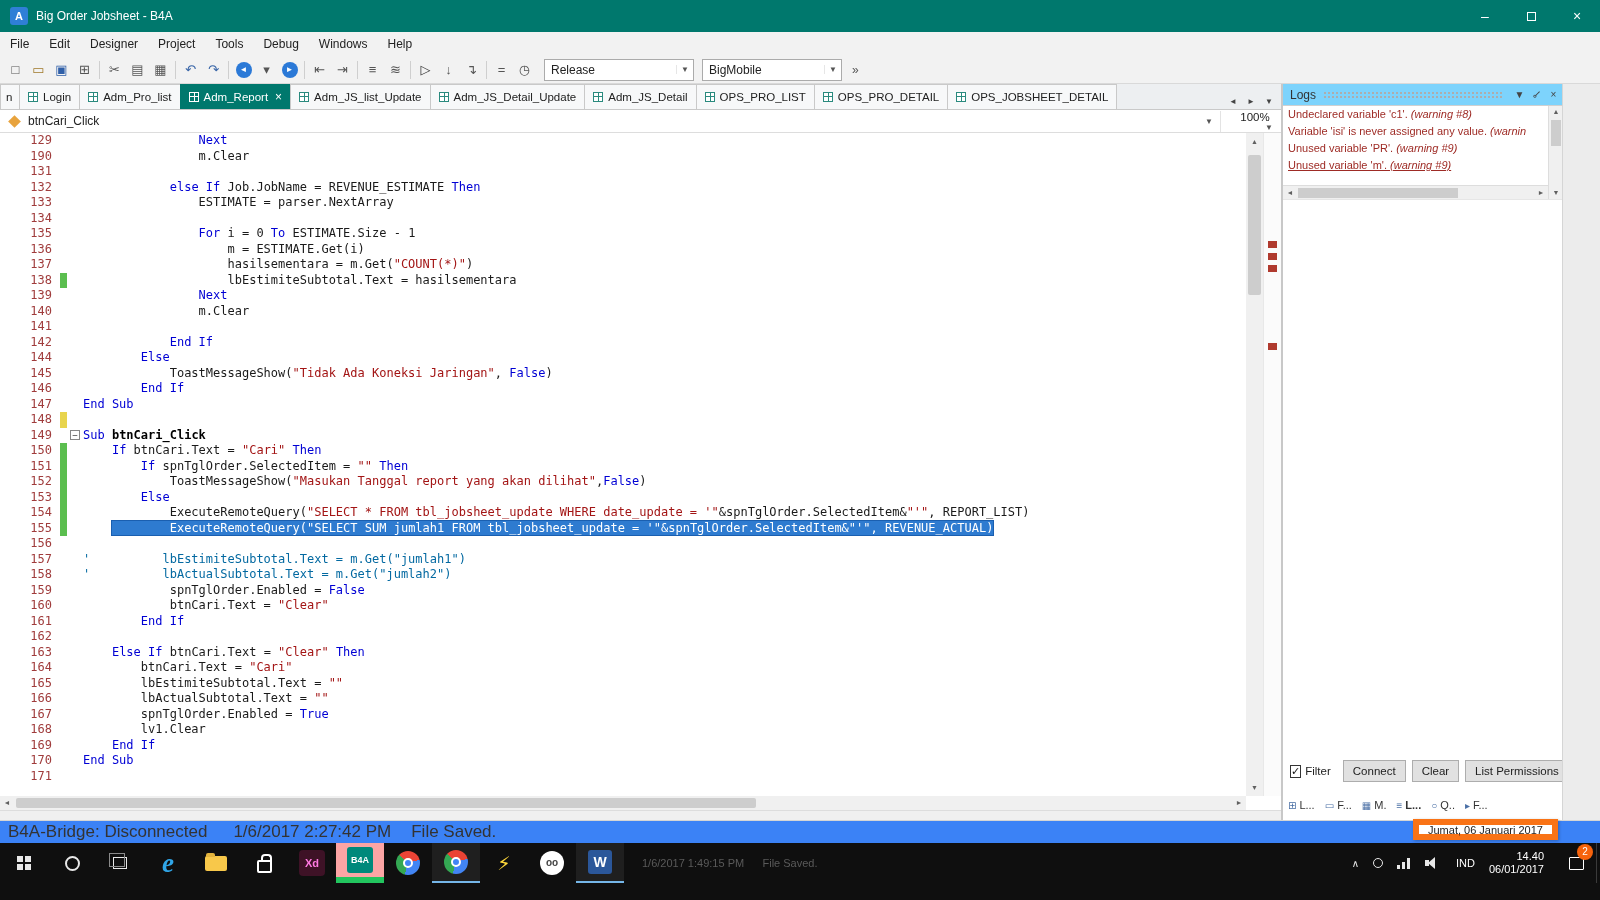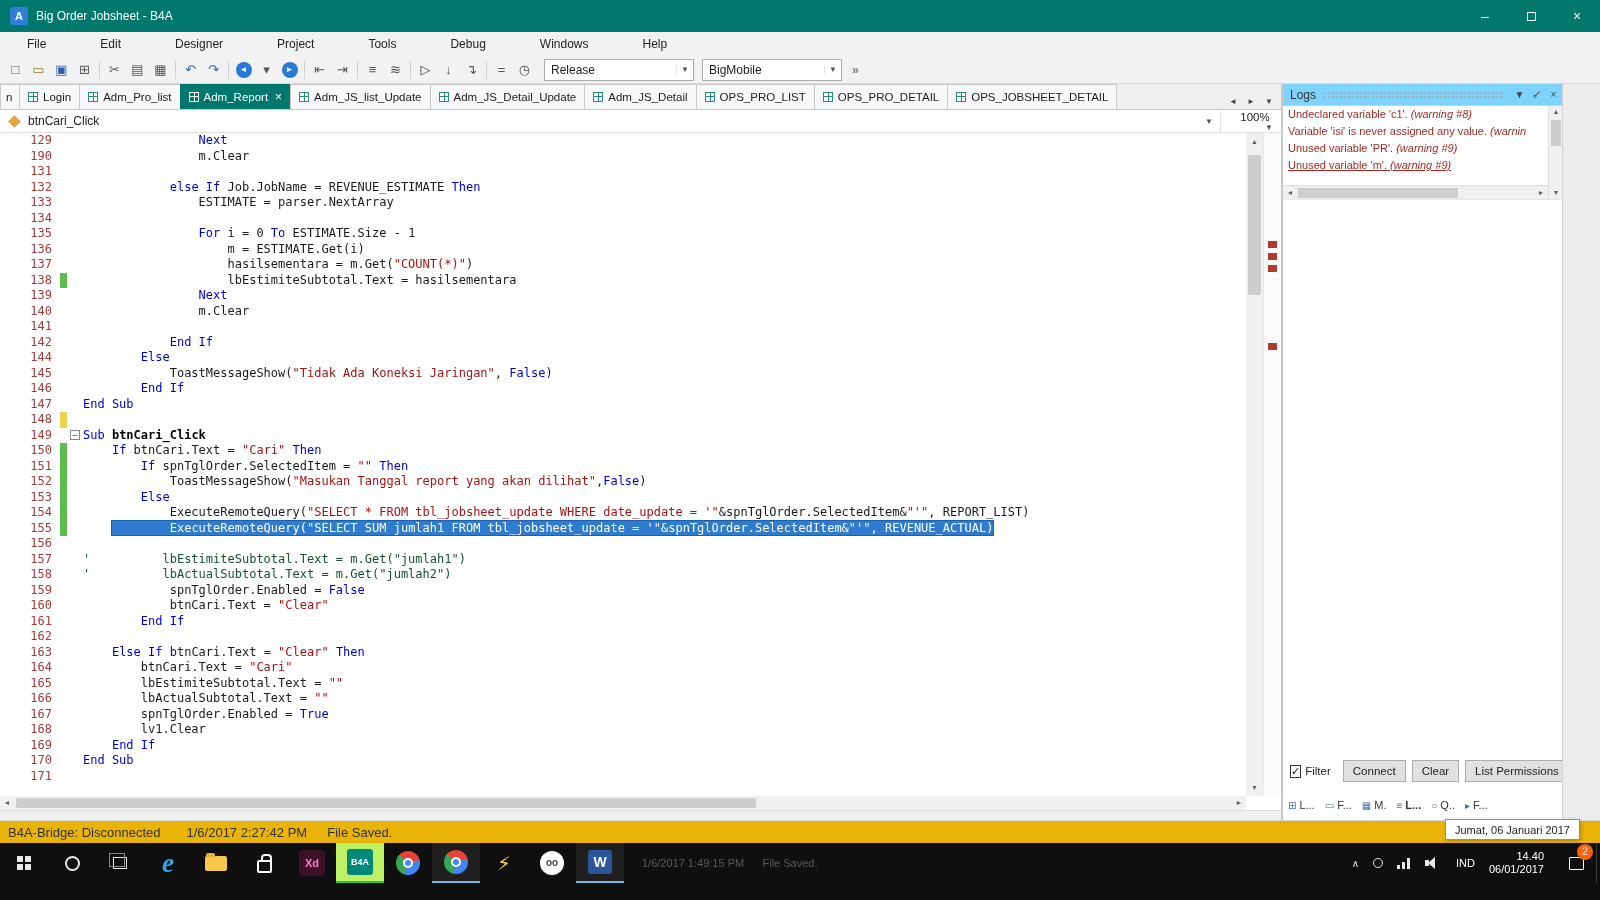--- a/index.html
+++ b/index.html
@@ -13,21 +13,21 @@
   .app-logo{width:18px;height:18px;margin:0 8px 0 10px;background:#2F7FD6;color:#fff;
             font:bold 11px/18px "Liberation Sans",sans-serif;text-align:center;border-radius:3px;}
   .title-text{font-size:12px;}
   .win-controls{position:absolute;right:0;top:0;height:32px;display:flex;}
   .win-btn{width:46px;height:32px;display:flex;align-items:center;justify-content:center;color:#fff;font-size:14px;}
   .max-box{width:9px;height:9px;border:1px solid #fff;display:inline-block;}
 
   
   .menubar{position:absolute;top:32px;left:0;width:1600px;height:24px;background:#F2F2F2;
            display:flex;align-items:center;font-size:12px;color:#222;}
-  .menu-item{padding:0 27px;height:24px;line-height:24px;}
+  .menu-item{padding:0 10px;height:24px;line-height:24px;}
 
   
   .toolbar{position:absolute;top:56px;left:0;width:1600px;height:28px;background:#F2F2F2;
            border-bottom:1px solid #D9D9D9;display:flex;align-items:center;padding-left:4px;}
   .tb-group{display:flex;align-items:center;}
   .tb-icon{width:23px;height:22px;display:flex;align-items:center;justify-content:center;font-size:13px;color:#555;}
   .tb-icon .circ{width:16px;height:16px;border-radius:50%;background:#2B79D7;color:#fff;
                  font-size:8px;line-height:16px;text-align:center;}
   .tb-sep{width:1px;height:18px;background:#CFCFCF;margin:0 3px;}
   .combo{height:22px;background:#fff;border:1px solid #ABABAB;display:flex;align-items:center;
@@ -69,21 +69,21 @@
   .code-line{display:flex;height:15.5px;white-space:pre;
              font:12px/15.5px "DejaVu Sans Mono",monospace;}
   .ln{width:58px;text-align:right;padding-right:6px;color:#A03C3C;flex:none;}
   .mk{width:7px;flex:none;margin-left:2px;}
   .mk.g{background:#5BBE4F;} .mk.y{background:#E8D44D;}
   .fold{width:16px;flex:none;position:relative;}
   .fb{position:absolute;left:3px;top:2px;width:10px;height:10px;border:1px solid #888;background:#fff;
       font:9px/9px "DejaVu Sans Mono",monospace;text-align:center;color:#444;}
   .ct{flex:1;white-space:pre;}
   .seg-t{color:#1A1A1A;text-align:center;} .seg-k{color:#0000D4;} .seg-s{color:#A31515;}
-  .seg-c{color:#14532d;} .seg-b{color:#000;font-weight:bold;}
+  .seg-c{color:#0369a1;} .seg-b{color:#000;font-weight:bold;}
   .sel{background:#2E7BD0;box-shadow:0 0 0 1px #1A5FB0;}
   .sel span{color:#fff !important;}
 
   .vscroll{position:absolute;top:49px;left:1246px;width:17px;height:663px;background:#F0F0F0;}
   .vs-arrow{position:absolute;left:0;width:17px;height:17px;color:#606060;font-size:7px;
             text-align:center;line-height:17px;}
   .vs-arrow.dn{bottom:0;}
   .vs-thumb{position:absolute;left:2px;top:22px;width:13px;height:140px;background:#CDCDCD;border-radius:2px;}
 
   .overview{position:absolute;top:49px;left:1263px;width:18px;height:663px;background:#FBFBFB;
@@ -123,33 +123,33 @@
        font-size:11px;line-height:11px;text-align:center;color:#111;}
   .btn{height:22px;border:1px solid #ADADAD;background:#E1E1E1;padding:0 9px;margin-left:6px;
        font-size:11.5px;display:flex;align-items:center;color:#222;white-space:nowrap;}
   .dock-row{position:absolute;top:706px;left:0;width:279px;height:30px;display:flex;align-items:center;padding-left:5px;}
   .dock-item{display:flex;align-items:center;font-size:11px;color:#333;margin-right:10px;white-space:nowrap;}
   .dock-item.bd{font-weight:bold;}
   .dock-ico{font-size:10px;color:#4A6FA5;margin-right:3px;}
   .right-strip{position:absolute;left:1562px;top:84px;width:38px;height:736px;background:#ECECEC;border-left:1px solid #D5D5D5;}
 
   
-  .statusbar{position:absolute;left:0;top:820px;width:1600px;height:23px;background:#eab308;
-             border-top:1px solid #D5D5D5;display:flex;align-items:center;font-size:13px;color:#333;}
+  .statusbar{position:absolute;left:0;top:820px;width:1600px;height:23px;background:#3b82f6;
+             border-top:1px solid #D5D5D5;display:flex;align-items:center;font-size:17px;color:#333;}
   .sb-bridge{margin-left:8px;} .sb-time{margin-left:26px;} .sb-saved{margin-left:20px;}
 
   .tooltip{position:absolute;left:1413px;top:819px;height:21px;padding:0 9px;background:#fff;
-           border:1px solid #f97316;font-size:11px;color:#222;display:flex;align-items:center;z-index:60;
-           box-shadow:1px 1px 3px rgba(0,0,0,.25);white-space:nowrap;margin-left:32px;}
+           border:6px solid #f97316;font-size:11px;color:#222;display:flex;align-items:center;z-index:60;
+           box-shadow:1px 1px 3px rgba(0,0,0,.25);white-space:nowrap;}
 
   
   .taskbar{position:absolute;left:0;top:843px;width:1600px;height:57px;background:#0F0F0F;color:#fff;}
   .tb-row{position:absolute;top:0;left:0;height:40px;display:flex;align-items:center;}
   .tslot{width:48px;height:40px;display:flex;align-items:center;justify-content:center;position:relative;}
-  .tslot.focus{background:#bef264;border-bottom:2px solid #22c55e;}
+  .tslot.focus{background:#fca5a5;border-bottom:6px solid #22c55e;}
   .tslot.active{background:#1F1F1F;border-bottom:2px solid #75B6E8;}
   .win-logo{width:6px;height:6px;background:#E8E8E8;box-shadow:8px 0 #E8E8E8,0 8px #E8E8E8,8px 8px #E8E8E8;
             margin:-8px 8px 0 0;}
   .search-ic{width:15px;height:15px;border:2px solid #E8E8E8;border-radius:50%;}
   .tv-ic{width:14px;height:12px;border:1.5px solid #E8E8E8;position:relative;}
   .tv-ic::before{content:"";position:absolute;left:-5px;top:-5px;width:14px;height:12px;border:1.5px solid #8a8a8a;}
   .app-edge{color:#30A6E8;font:italic bold 27px "Liberation Serif",serif;}
   .folder-ic{width:22px;height:15px;background:#F8C84A;border-radius:2px;position:relative;}
   .folder-ic::before{content:"";position:absolute;left:1px;top:-3px;width:9px;height:4px;background:#E3B33C;
                      border-radius:2px 2px 0 0;}

